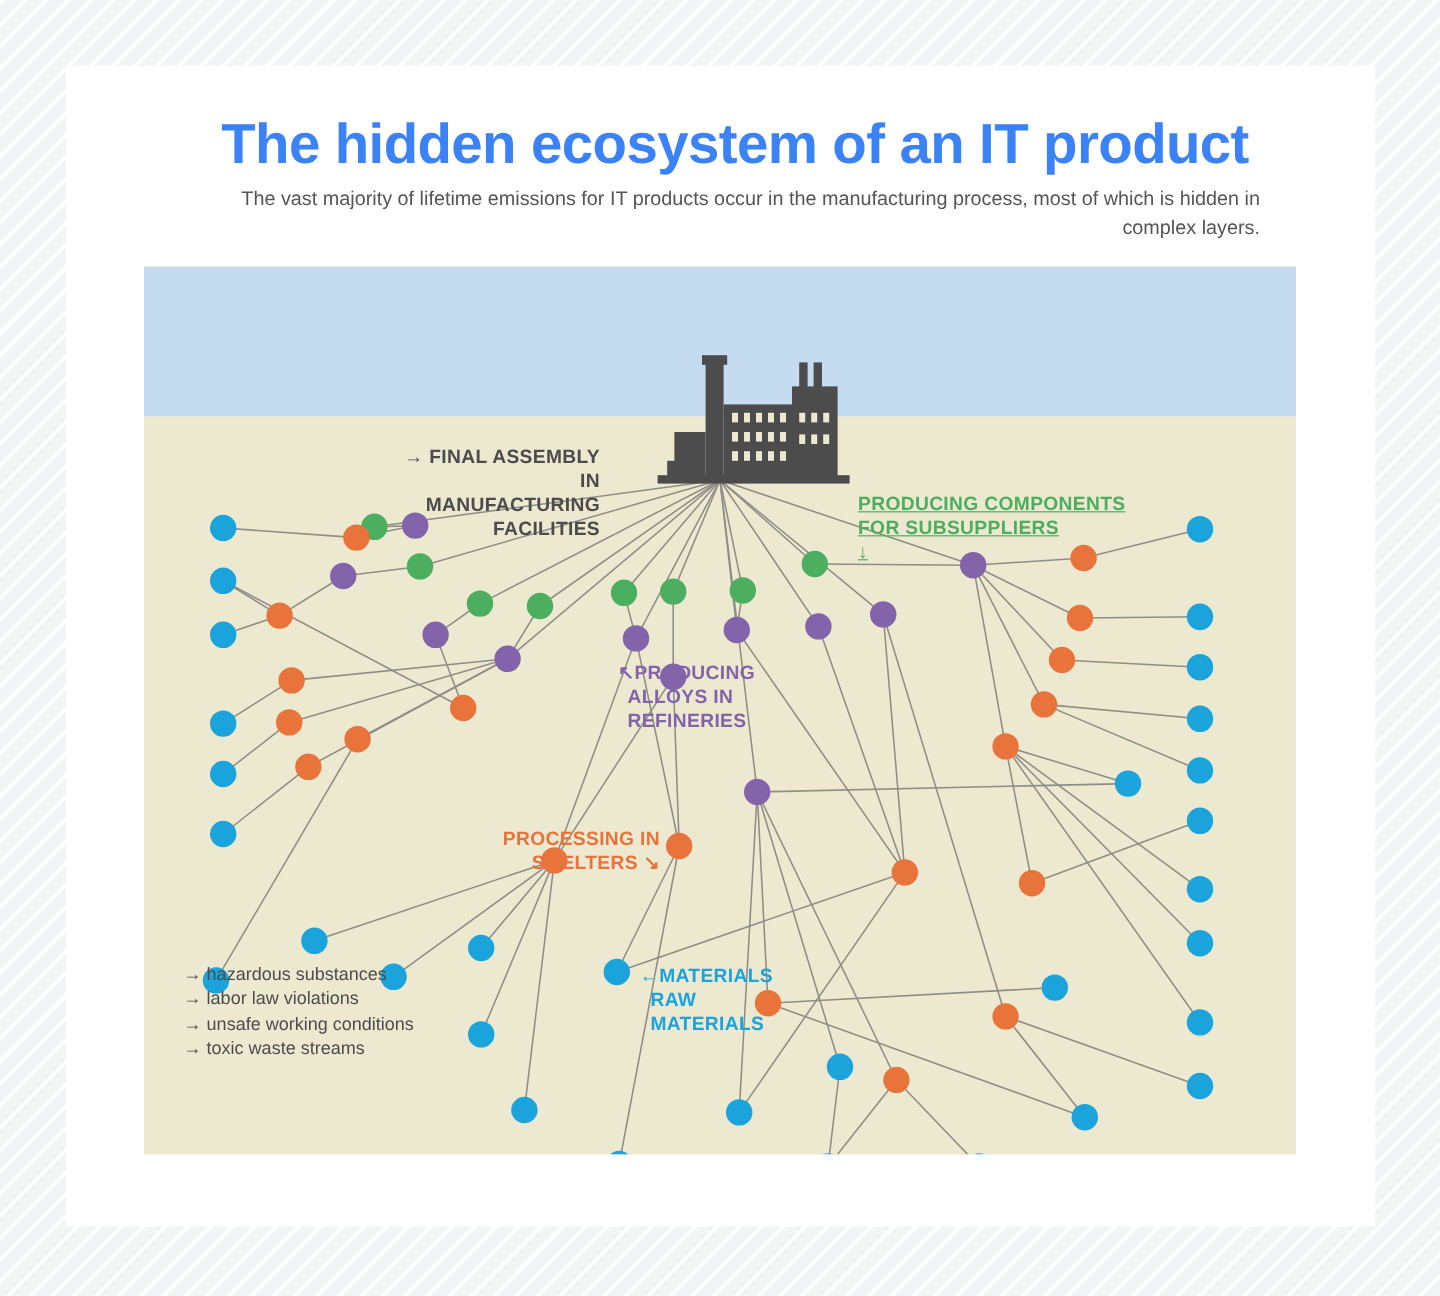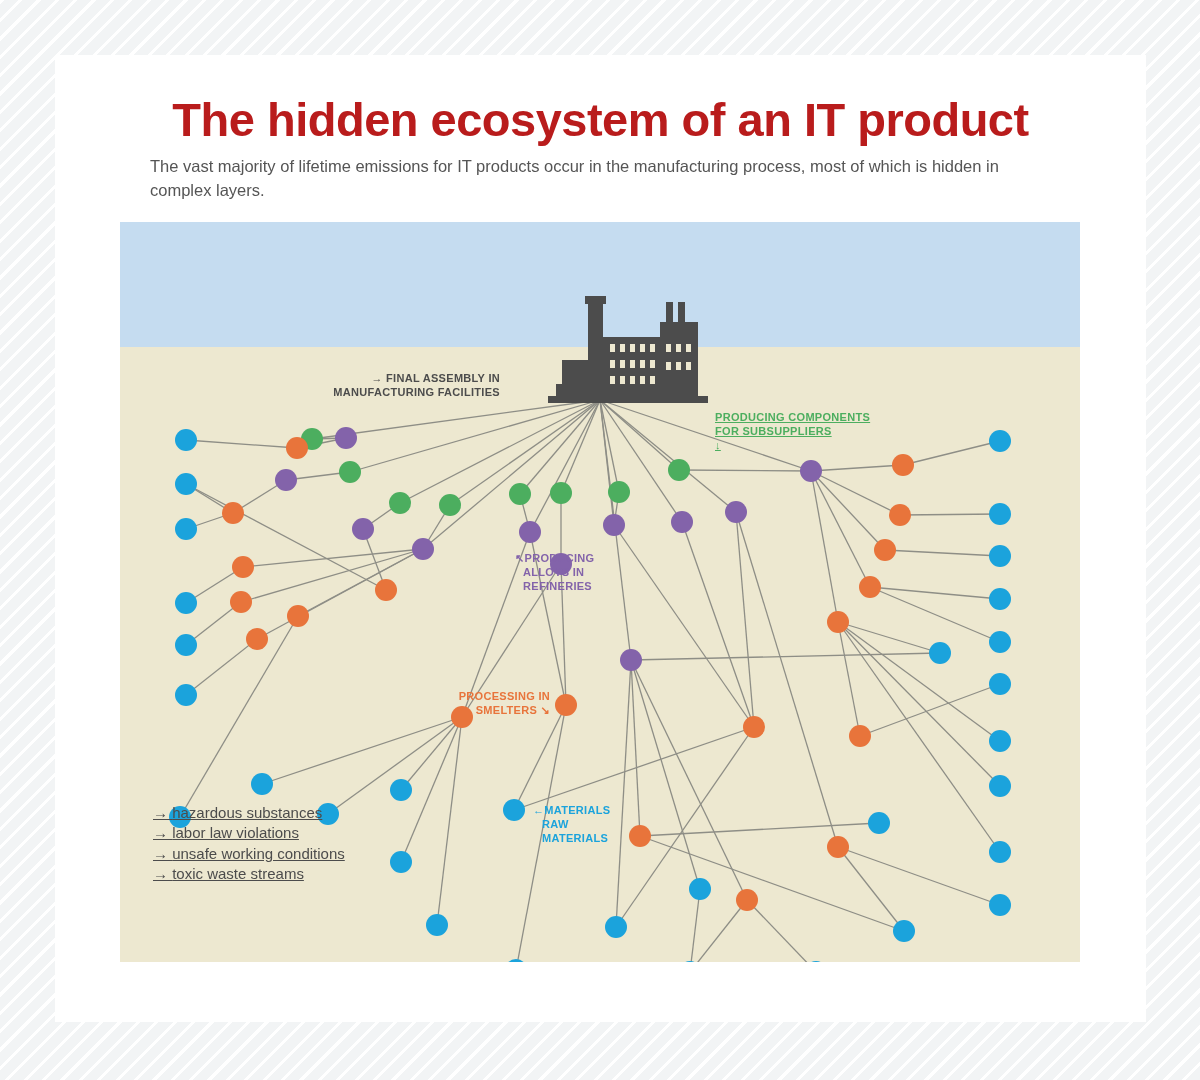--- a/index.html
+++ b/index.html
@@ -10,43 +10,43 @@
     background-image:repeating-linear-gradient(135deg,
       #ffffff 0px, #ffffff 3px,
       #f2f4f5 3px, #f2f4f5 13px);
     position:relative;
   }
   .card{
     position:absolute;left:55px;top:55px;width:1091px;height:967px;
     background:#ffffff;
   }
   .title{
-    position:absolute;left:0;top:40px;width:1091px;text-align:center;
-    font-size:47px;font-weight:bold;color:#b91c1c;letter-spacing:-0.5px;
+    position:absolute;left:12px;top:40px;width:1091px;text-align:center;
+    font-size:47px;font-weight:bold;color:#3b82f6;letter-spacing:-0.5px;
     line-height:1.05;
   }
   .subtitle{
-    position:absolute;left:95px;top:100px;width:900px;text-align:left;
+    position:absolute;left:95px;top:100px;width:900px;text-align:right;
     font-size:16.5px;color:#555555;line-height:1.45;
   }
   .canvas{
     position:absolute;left:65px;top:167px;width:960px;height:740px;
     background:#ede8d0;overflow:hidden;
   }
   .sky{position:absolute;left:0;top:0;width:960px;height:125px;background:#c5dcf0;}
   svg.net{position:absolute;left:0;top:0;width:960px;height:740px;}
-  .lbl{position:absolute;font-size:11px;font-weight:bold;letter-spacing:0.3px;line-height:1.25;}
+  .lbl{position:absolute;font-size:16px;font-weight:bold;letter-spacing:0.3px;line-height:1.25;}
   .lbl.dark{color:#4c4c4c;text-align:right;}
   .lbl.green{color:#4cae5f;}
   .lbl.purple{color:#8363aa;}
   .lbl.orange{color:#e8743b;text-align:right;}
   .lbl.blue{color:#1ba3dc;}
   .sust{position:absolute;left:33px;top:575px;width:250px;font-size:15px;color:#4c4c4c;line-height:1.33;}
   .sust b{font-weight:bold;}
-  .sust ul{list-style:none;margin:6px 0 0 0;padding:0;text-decoration:underline;}
+  .sust ul{list-style:none;margin:6px 0 0 0;padding:0;}
   .sust li{line-height:1.35;}
   .arw{color:#4c4c4c;}
   .footer{position:absolute;left:0;top:1032px;width:1200px;height:30px;}
 </style>
 </head>
 <body>
 
 <div class="card">
 
   <div class="title">The hidden ecosystem of an IT product</div>

